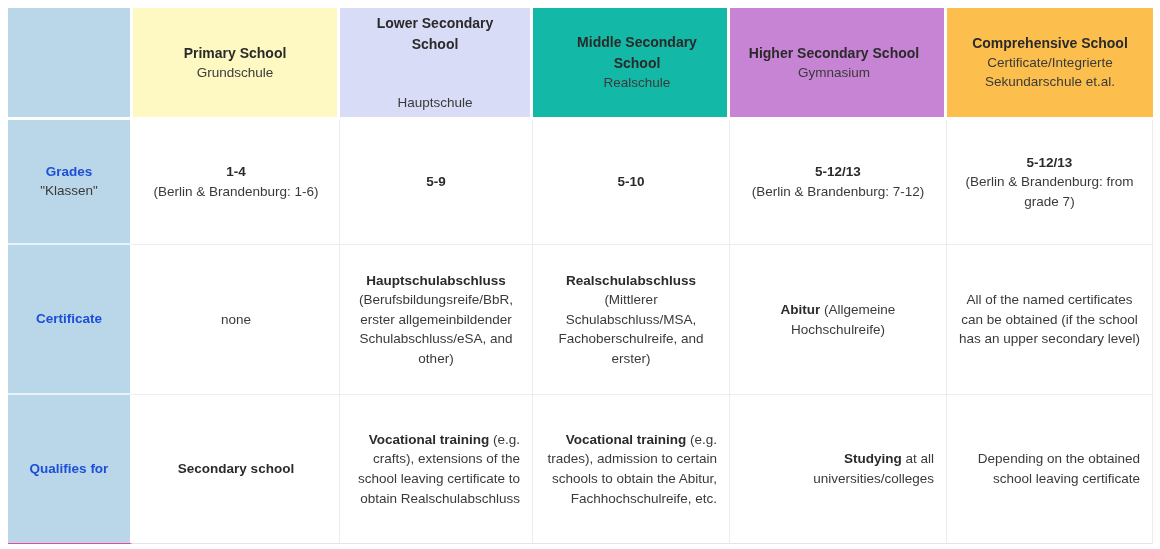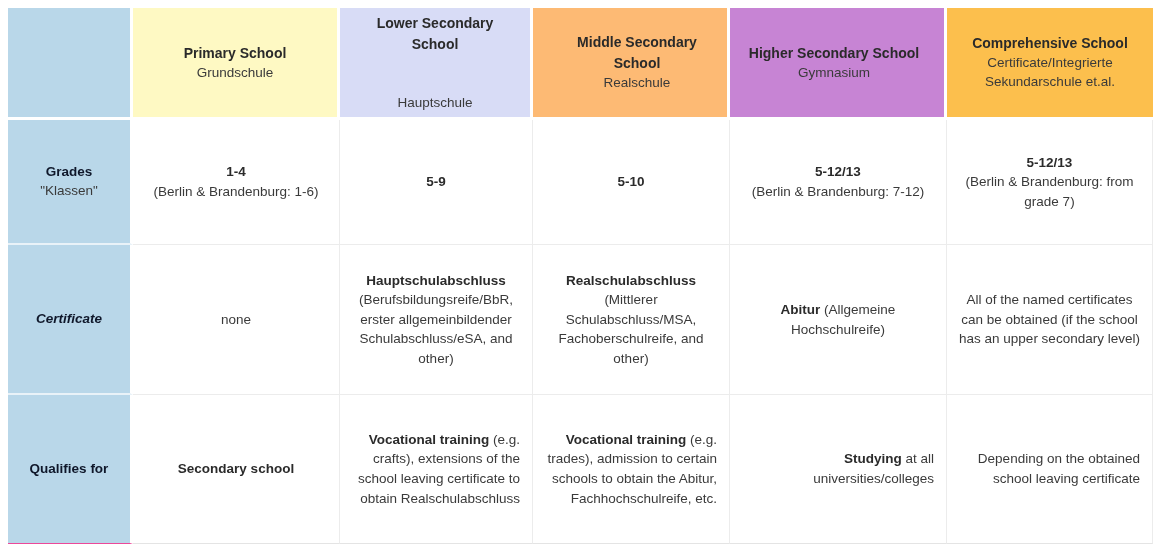--- a/index.html
+++ b/index.html
@@ -39,21 +39,21 @@
   .ch-sub{
     font-size:13.5px;color:#3a3a3a;line-height:1.4;
   }
   
   .rowlabel{
     border-right:3px solid #fff;
     border-bottom:2px solid #e9f2f8;
     padding:4px 8px;
   }
   .rowlabel.lastrow{border-bottom:1px solid #ec4899;}
-  .rl-title{font-weight:700;font-size:13.5px;color:#0f172a;line-height:1.5;}
+  .rl-title{font-weight:700;font-size:13.5px;color:#1d4ed8;line-height:1.5;}
   .rl-sub{font-size:13.5px;color:#3a3a3a;line-height:1.4;}
   
   .bodycell{
     background:#fff;
     border-right:1px solid #ececec;
     border-bottom:1px solid #ececec;
     padding:8px 12px;
     font-size:13.5px;color:#3a3a3a;line-height:1.45;
   }
   .bodycell.lastrow{border-bottom:1px solid #e4e4e4;text-align:right;}
@@ -71,21 +71,21 @@
     <div class="cell colhead" style="background: #fef9c3;">
       <div class="ch-title">Primary School</div>
       <div class="ch-sub">Grundschule</div>
     </div>
 
     <div class="cell colhead" style="background: rgb(216, 220, 246); gap: 39px;">
       <div class="ch-title">Lower Secondary School</div>
       <div class="ch-sub">Hauptschule</div>
     </div>
 
-    <div class="cell colhead" style="background: #fdba74; padding-left: 28px;">
+    <div class="cell colhead" style="background: #14b8a6; padding-left: 28px;">
       <div class="ch-title">Middle Secondary School</div>
       <div class="ch-sub">Realschule</div>
     </div>
 
     <div class="cell colhead" style="background: rgb(199, 132, 212); padding-left: 8px;">
       <div class="ch-title">Higher Secondary School</div>
       <div class="ch-sub">Gymnasium</div>
     </div>
 
     <div class="cell colhead last" style="background: rgb(252, 191, 77);">
@@ -111,32 +111,32 @@
     </div>
     <div class="cell bodycell stack">
       <span class="b">5-12/13</span>
         <span class="r">(Berlin &amp; Brandenburg: 7-12)</span>
     </div>
     <div class="cell bodycell stack">
       <span class="b">5-12/13</span>
         <span class="r">(Berlin &amp; Brandenburg: from grade 7)</span>
     </div>
 
-    <div class="cell rowlabel" style="background: rgb(185, 215, 233); font-style: italic;">
+    <div class="cell rowlabel" style="background: rgb(185, 215, 233);">
       <div class="rl-title">Certificate</div>
     </div>
     <div class="cell bodycell">
       <span class="r">none</span>
     </div>
     <div class="cell bodycell stack">
       <span class="b">Hauptschulabschluss</span>
         <span class="r">(Berufsbildungsreife/BbR, erster allgemeinbildender Schulabschluss/eSA, and other)</span>
     </div>
     <div class="cell bodycell">
-      <div><span class="b">Realschulabschluss</span><span class="r"> (Mittlerer Schulabschluss/MSA, Fachoberschulreife, and other)</span></div>
+      <div><span class="b">Realschulabschluss</span><span class="r"> (Mittlerer Schulabschluss/MSA, Fachoberschulreife, and erster)</span></div>
     </div>
     <div class="cell bodycell">
       <div><span class="b">Abitur</span><span class="r"> (Allgemeine Hochschulreife)</span></div>
     </div>
     <div class="cell bodycell">
       <span class="r">All of the named certificates can be obtained (if the school has an upper secondary level)</span>
     </div>
 
     <div class="cell rowlabel lastrow" style="background: rgb(185, 215, 233);">
       <div class="rl-title">Qualifies for</div>

